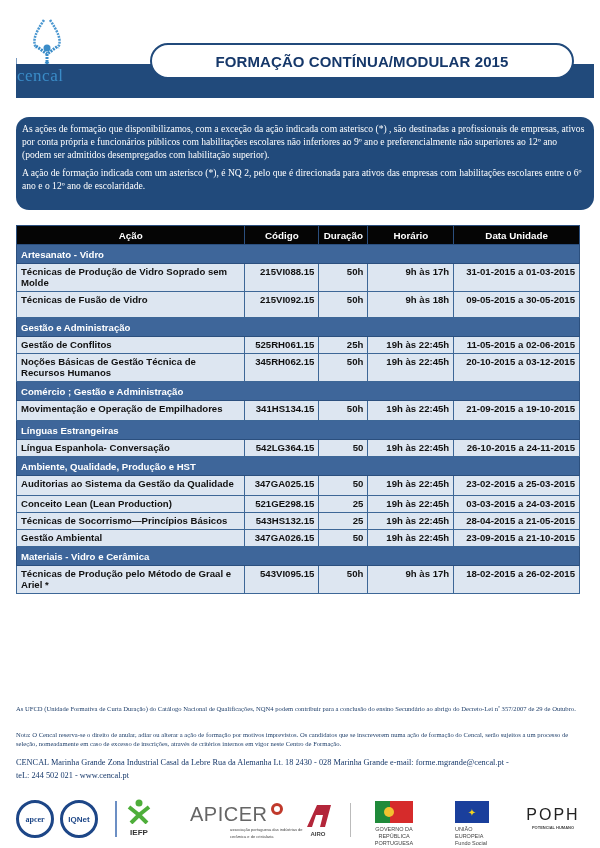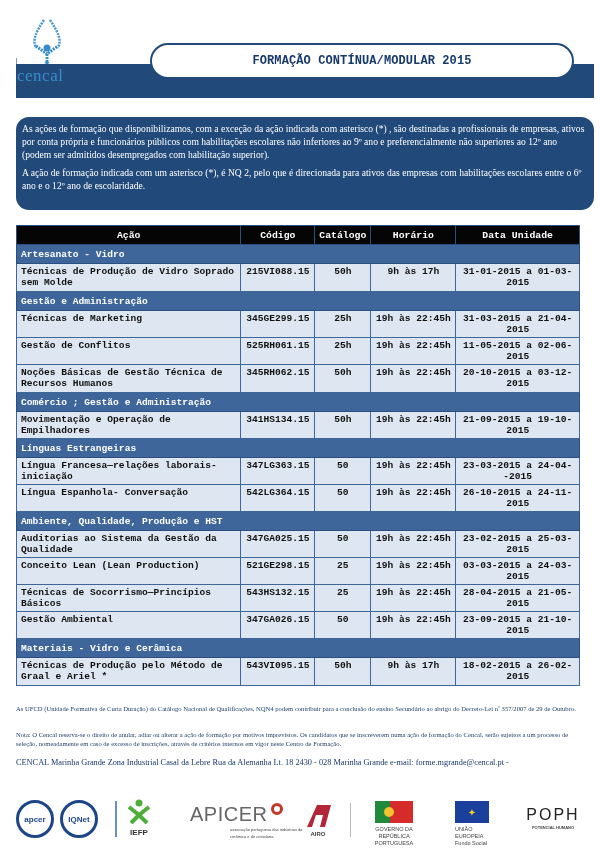--- a/index.html
+++ b/index.html
@@ -5,34 +5,34 @@
   * { box-sizing: border-box; margin: 0; padding: 0; }
   html, body { width: 600px; height: 848px; background: #ffffff; overflow: hidden; }
   body { position: relative; font-family: "DejaVu Serif", "Liberation Serif", serif; color: #1a1a1a; }
 
   
   .logo { position: absolute; left: 14px; top: 18px; width: 66px; height: 70px; }
   .logo-text { position: absolute; left: 17px; top: 66px; font-family: Liberation Serif, serif; font-size: 17px; color: #3a8cc8; letter-spacing: 0.5px; }
   .header-band { position: absolute; left: 16px; top: 64px; width: 578px; height: 34px; background: #214a7b; }
   .logo-rule { position: absolute; left: 16px; top: 58px; width: 1px; height: 40px; background: #7a9ac0; }
   .title-pill { position: absolute; left: 150px; top: 43px; width: 424px; height: 36px; border: 2px solid #214a7b; border-radius: 18px; background: #ffffff; display: flex; align-items: center; justify-content: center; }
-  .title-pill span { font-family: Liberation Mono, monospace; font-weight: bold; font-size: 12px; color: #16386a; letter-spacing: 0.1px; }
+  .title-pill span { font-family: Liberation Sans, sans-serif; font-weight: bold; font-size: 15px; color: #16386a; letter-spacing: 0.1px; }
   .subtitle { position: absolute; right: 70px; top: 81px; font-family: "Liberation Sans", sans-serif; font-weight: bold; font-size: 8.5px; color: #ffffff; margin-top: 16px; }
 
   
   .intro { position: absolute; left: 16px; top: 117px; width: 578px; height: 93px; background: #214a7b; color: #ffffff; padding: 5px 6px; font-family: "Liberation Serif", serif; font-size: 9.6px; line-height: 13px; border-radius: 13px; }
   .intro p { margin-bottom: 5px; }
 
   
-  .tbl { position: absolute; left: 16px; top: 225px; width: 564px; border-collapse: collapse; font-family: Liberation Mono, monospace; font-size: 9.6px; font-weight: bold; }
+  .tbl { position: absolute; left: 16px; top: 225px; width: 564px; border-collapse: collapse; font-family: Liberation Sans, sans-serif; font-size: 9.6px; font-weight: bold; }
   .tbl td, .tbl th { border: 1px solid #3d6797; padding: 2px 4px; vertical-align: top; }
   .tbl th { background: #050505; color: #ffffff; font-size: 9.8px; height: 19px; text-align: center; vertical-align: middle; border-color: #2b4f7e; }
   .tbl tr.cat td { background: #3e669a; color: #ffffff; height: 19px; vertical-align: middle; border-color: #2b4f7e; }
   .tbl tr.row td { background: #dde6f1; color: #111; }
-  .tbl tr.row td.c { text-align: center; }
+  .tbl tr.row td.c { text-align: right; }
   .tbl tr.tall td { height: 28px; }
   .tbl tr.mid td { height: 20px; }
   .tbl tr.short td { height: 17px; }
   .col-acao { width: 229px; }
   .col-cod { width: 74px; }
   .col-dur { width: 49px; }
   .col-hor { width: 86px; }
   .col-dat { width: 126px; }
 
   
@@ -80,48 +80,48 @@
     <col class="col-acao">
       <col class="col-cod">
       <col class="col-dur">
       <col class="col-hor">
       <col class="col-dat">
   </colgroup>
   <thead>
     <tr>
       <th>Ação</th>
       <th>Código</th>
-      <th>Catálogo</th>
+      <th>Duração</th>
       <th>Horário</th>
       <th>Data Unidade</th>
     </tr>
   </thead>
   <tbody>
 
     <tr class="cat">
         <td colspan="5">Artesanato - Vidro</td>
       </tr>
     <tr class="row tall">
       <td>Técnicas de Produção de Vidro Soprado sem Molde</td>
       <td class="c">215VI088.15</td>
       <td class="c">50h</td>
       <td class="c">9h às 17h</td>
       <td class="c">31-01-2015 a 01-03-2015</td>
     </tr>
+    <tr class="row mid" style="height:26px">
+      <td>Técnicas de Fusão de  Vidro</td>
+      <td class="c">215VI092.15</td>
+      <td class="c">50h</td>
+      <td class="c">9h às 18h</td>
+      <td class="c">09-05-2015 a 30-05-2015</td>
+    </tr>
 
     <tr class="cat">
         <td colspan="5">Gestão e  Administração</td>
       </tr>
-    <tr class="row short">
-      <td>Técnicas de Marketing</td>
-      <td class="c">345GE299.15</td>
-      <td class="c">25h</td>
-      <td class="c">19h às 22:45h</td>
-      <td class="c">31-03-2015 a 21-04-2015</td>
-    </tr>
     <tr class="row short">
       <td>Gestão de Conflitos</td>
       <td class="c">525RH061.15</td>
       <td class="c">25h</td>
       <td class="c">19h às 22:45h</td>
       <td class="c">11-05-2015 a 02-06-2015</td>
     </tr>
     <tr class="row tall">
       <td>Noções  Básicas de Gestão Técnica de  Recursos Humanos</td>
       <td class="c">345RH062.15</td>
@@ -137,27 +137,20 @@
       <td>Movimentação e Operação de  Empilhadores</td>
       <td class="c">341HS134.15</td>
       <td class="c">50h</td>
       <td class="c">19h às 22:45h</td>
       <td class="c">21-09-2015 a 19-10-2015</td>
     </tr>
 
     <tr class="cat">
         <td colspan="5">Línguas Estrangeiras</td>
       </tr>
-    <tr class="row short">
-      <td>Língua Francesa—relações laborais- iniciação</td>
-      <td class="c">347LG363.15</td>
-      <td class="c">50</td>
-      <td class="c">19h às 22:45h</td>
-      <td class="c">23-03-2015 a 24-04--2015</td>
-    </tr>
     <tr class="row short">
       <td>Língua Espanhola- Conversação</td>
       <td class="c">542LG364.15</td>
       <td class="c">50</td>
       <td class="c">19h às 22:45h</td>
       <td class="c">26-10-2015 a 24-11-2015</td>
     </tr>
 
     <tr class="cat">
         <td colspan="5">Ambiente, Qualidade, Produção e HST</td>
@@ -201,24 +194,25 @@
       <td class="c">9h às 17h</td>
       <td class="c">18-02-2015 a 26-02-2015</td>
     </tr>
   </tbody>
 </table>
 
 <div class="note" style="top:704px;">As  UFCD (Unidade Formativa de Curta Duração) do Catálogo Nacional de Qualificações, NQN4 podem contribuir para a conclusão do ensino Secundário ao abrigo do Decreto-Lei nº 357/2007 de 29 de Outubro.</div>
 <div class="note" style="top:730px;">Nota: O Cencal reserva-se o direito de anular, adiar ou alterar a ação de formação por motivos imprevistos. Os candidatos que se inscreverem numa ação de formação do Cencal, serão sujeitos a um processo de seleção, nomeadamente em caso de excesso de inscrições, através de critérios internos em vigor neste Centro de Formação.</div>
 <div class="contact">
   <div>CENCAL Marinha Grande Zona Industrial Casal da Lebre  Rua da Alemanha Lt. 18  2430 - 028 Marinha Grande  e-mail: forme.mgrande@cencal.pt  -</div>
+  <div>teL: 244 502 021  -    www.cencal.pt</div>
 </div>
 
 <div class="logos">
-  <div class="lg circ" style="left:16px; top:5px;">
+  <div class="lg circ" style="left:16px; top:5px;font-family:Liberation Serif, serif;">
       <span>apcer</span>
     </div>
   <div class="lg circ" style="left:60px; top:5px;">
       <span>IQNet</span>
     </div>
   <div class="lg vbar" style="left:115px; top:6px;"></div>
   <div class="lg" style="left:124px; top:3px; width:30px; text-align:center;">
     <svg width="26" height="26" viewBox="0 0 26 26">
       <circle cx="13" cy="5" r="3.5" fill="#4eae3a"></circle>
       <path d="M3 9 L13 17 L23 9 M13 17 L5 25 M13 17 L21 25" stroke="#4eae3a" stroke-width="4" fill="none"></path>

